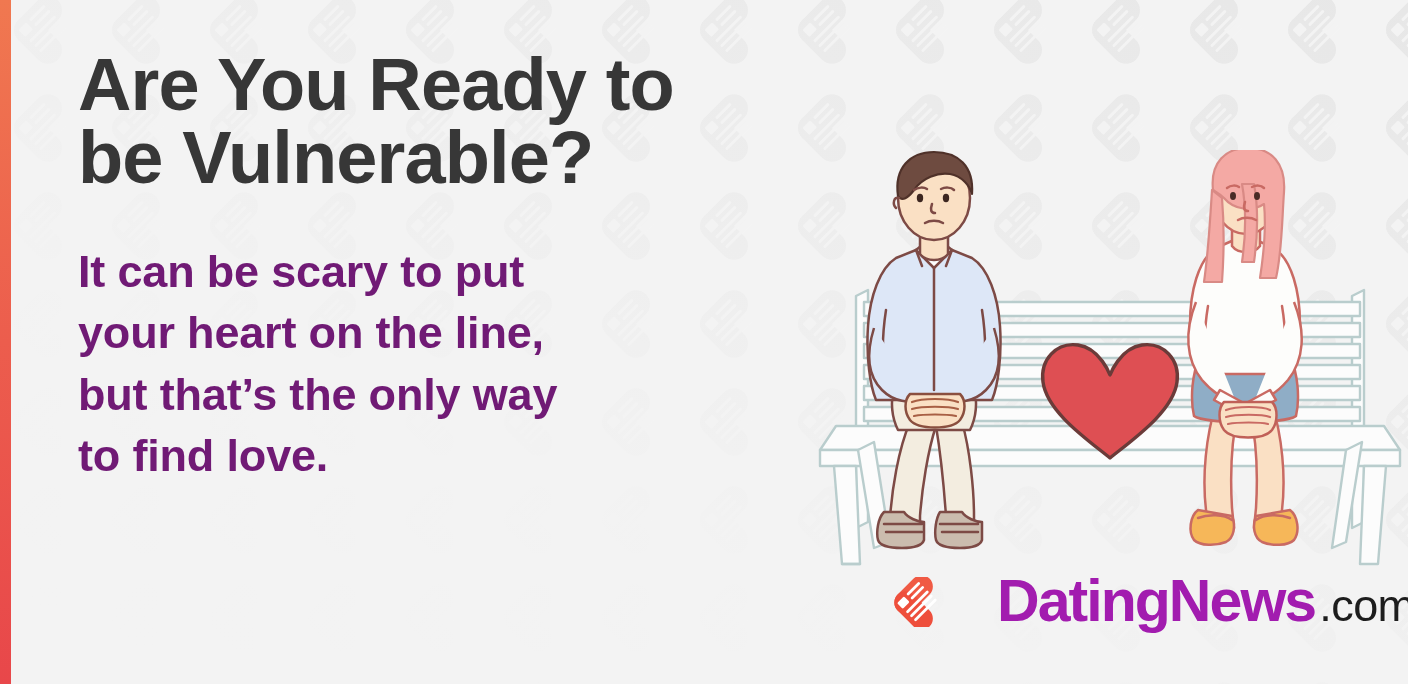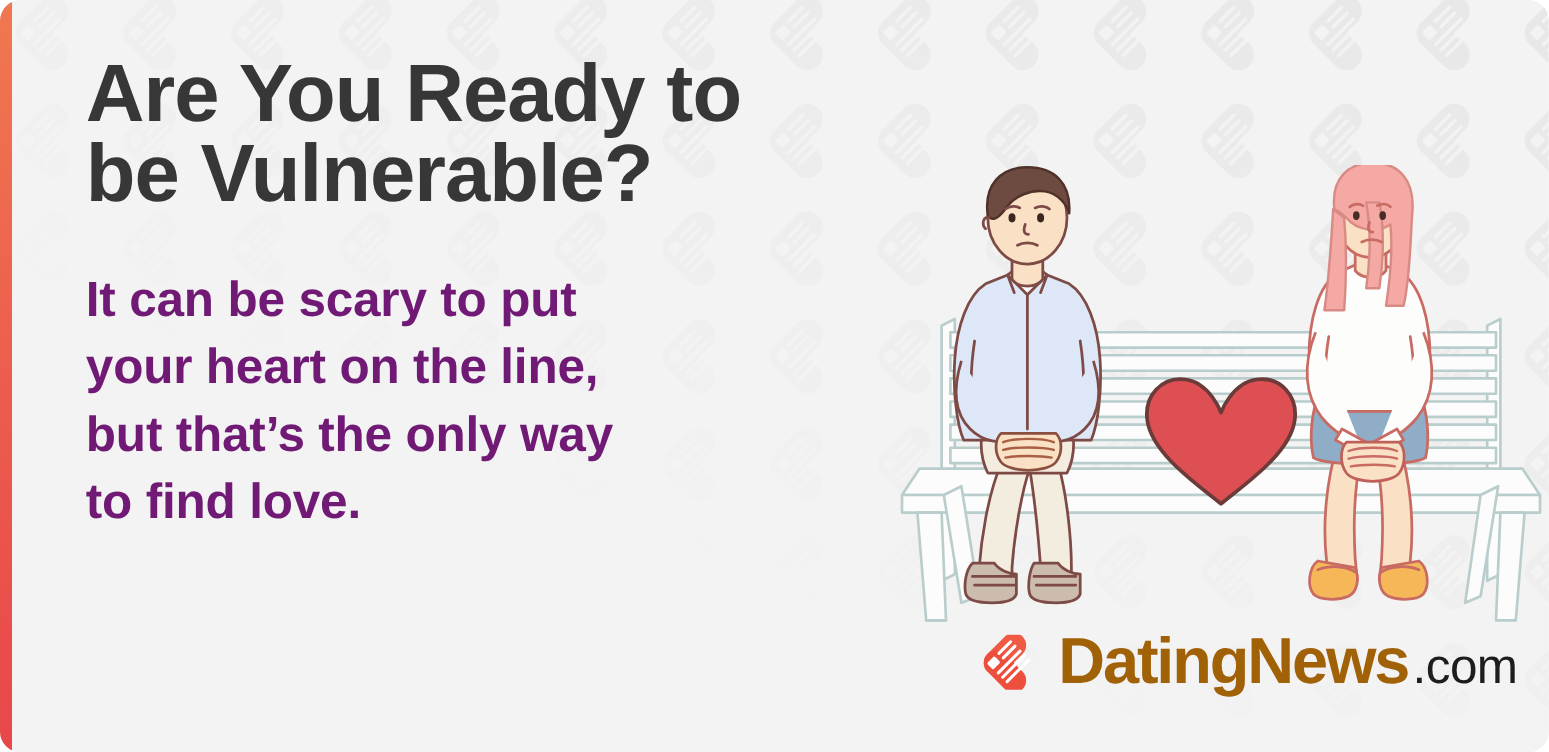--- a/index.html
+++ b/index.html
@@ -7,21 +7,20 @@
     padding: 0;
     background: #ffffff;
   }
   #banner {
     position: relative;
     width: 1408px;
     height: 684px;
     overflow: hidden;
     background-color: #f3f3f3;
     font-family: "Liberation Sans", sans-serif;
-    border-radius: 19px;
   }
   
   #pattern-layer {
     position: absolute;
     inset: 0;
     z-index: 0;
     pointer-events: none;
   }
   #pattern-layer svg { display: block; width: 100%; height: 100%; }
 
@@ -87,22 +86,23 @@
   #logo-mark svg { display: block; width: 100%; height: 100%; }
   #logo-wordmark {
     display: flex;
     align-items: baseline;
     white-space: nowrap;
   }
   .logo-word-main {
     font-size: 59px;
     font-weight: 700;
     letter-spacing: -0.033em;
-    color: #a16207;
+    color: #a21caf;
     line-height: 1;
+    margin-left: 35px;
   }
   .logo-word-tld {
     font-size: 45px;
     font-weight: 400;
     letter-spacing: -0.012em;
     color: #1d1d1d;
     line-height: 1;
     margin-left: 4px;
   }
 </style>

